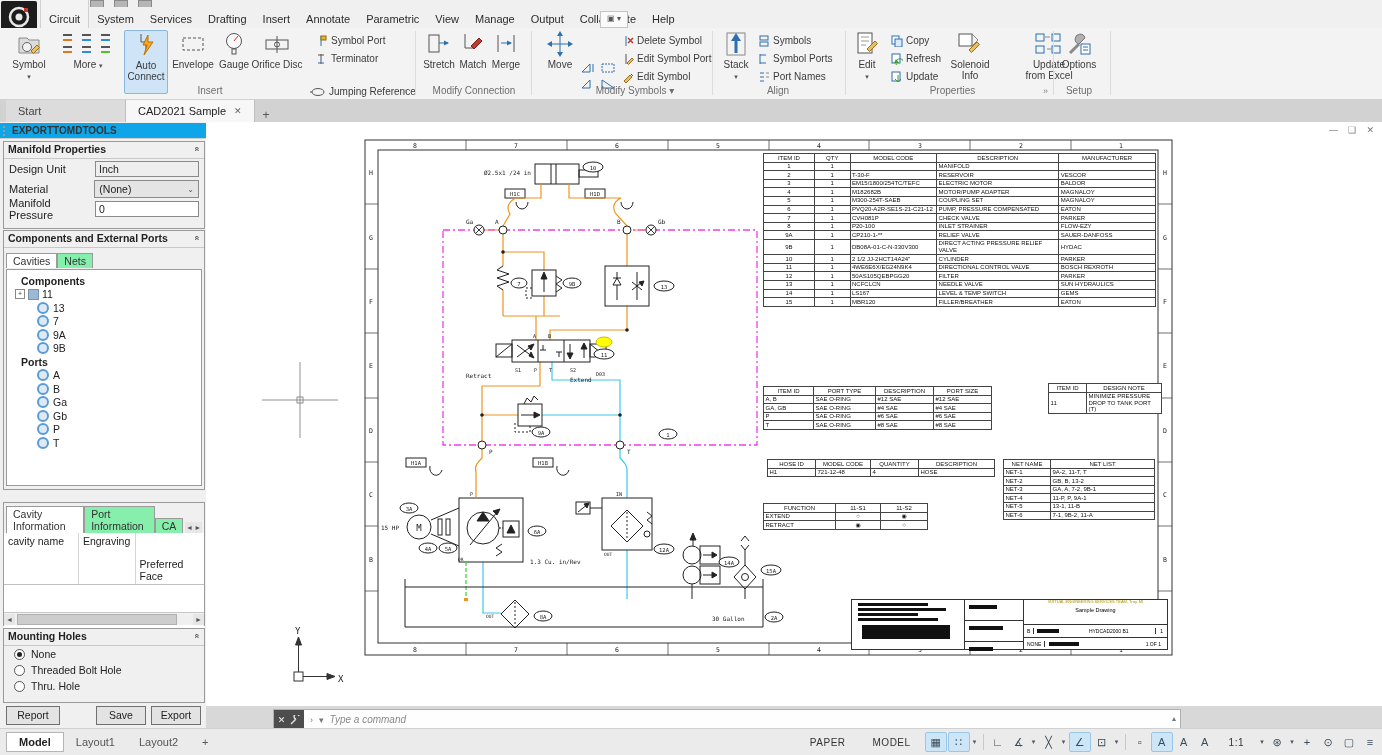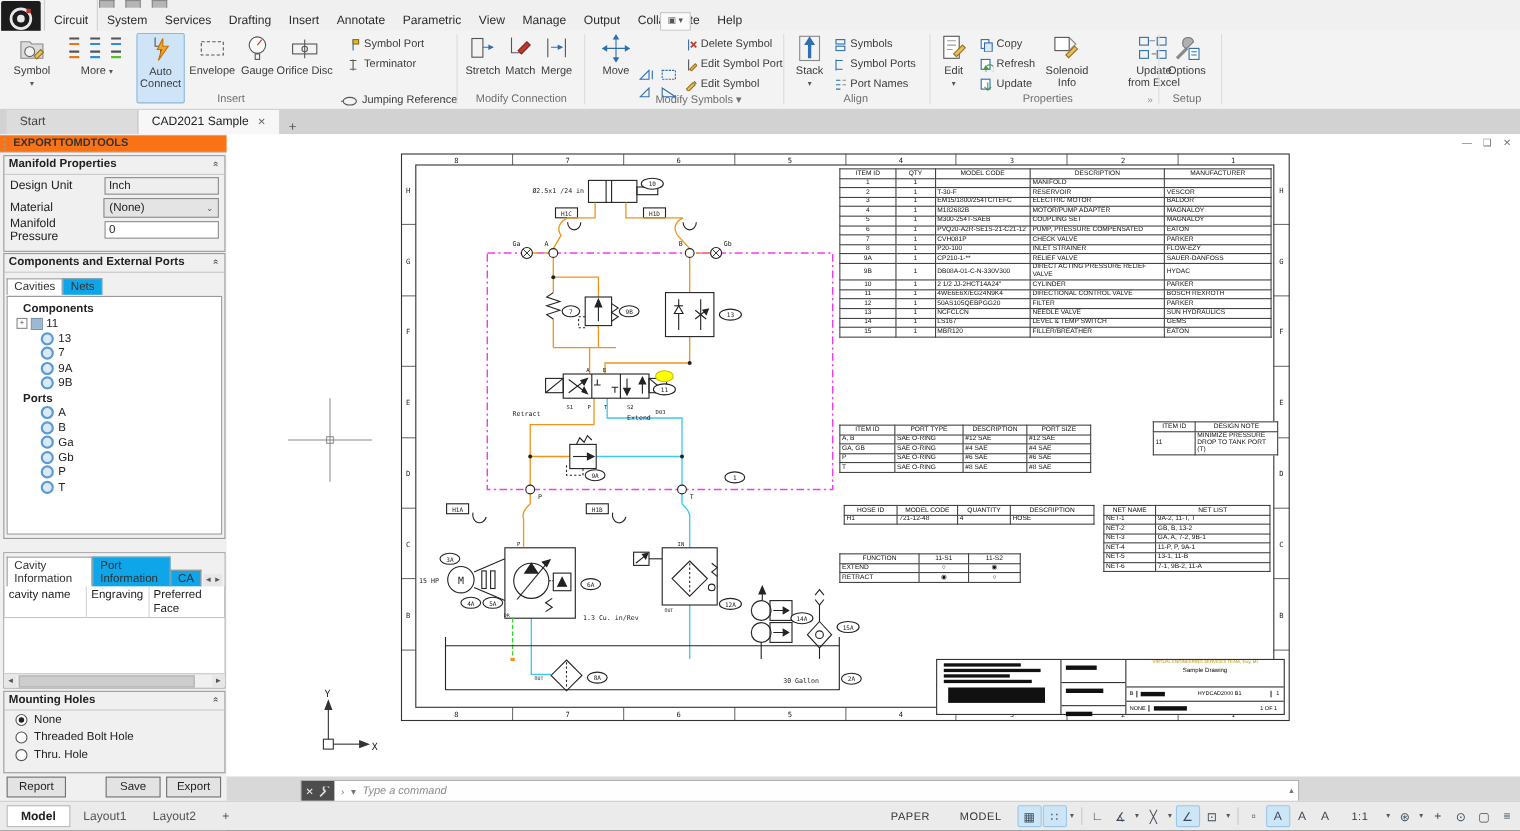--- a/index.html
+++ b/index.html
@@ -26,35 +26,35 @@
   .launcher{position:absolute;top:58px;font-size:9px;color:#888;}
   .dd{font-size:7px;color:#555;}
   
   #doctabs{left:0;top:99px;width:1382px;height:23px;background:#d2d2d2;display:flex;align-items:flex-end;}
   .dtab{height:22px;display:flex;align-items:center;padding:0 12px;font-size:11px;color:#444;
         border-right:1px solid #bdbdbd;background:#dcdcdc;gap:8px;}
   .dtab.active{background:#f7f7f7;color:#222;}
   .dplus{padding:0 8px;font-size:12px;color:#555;}
   
   #palette{left:0;top:122px;width:206px;height:633px;background:#f0f0f0;}
-  #pal-title{position:absolute;left:0;top:1px;width:205px;height:15px;background:#f97316;
+  #pal-title{position:absolute;left:0;top:1px;width:205px;height:15px;background:#0ea5e9;
      font-size:10px;font-weight:bold;color:#333;line-height:15px;padding-left:12px;border-bottom:1px solid #cfcfcf;}
   .grip{position:absolute;left:3px;top:3px;width:3px;height:10px;border-left:2px dotted #9a9a9a;}
   .gbox{position:absolute;left:3px;width:200px;border:1px solid #9a9a9a;background:#f0f0f0;}
   .ghead{height:14px;font-size:10.5px;font-weight:bold;color:#222;padding:1px 4px;border-bottom:1px solid #c8c8c8;position:relative;}
   .chev{position:absolute;right:5px;top:2px;font-size:9px;color:#555;display:inline-block;transform:rotate(90deg);}
   .frow{display:flex;align-items:center;height:20px;padding:0 5px;font-size:11px;color:#222;}
   .frow .lbl{width:92px;}
   .fin{width:96px;height:14px;border:1px solid #8a8a8a;font-size:10.5px;padding:0 3px;
        font-family:"Liberation Sans",sans-serif;background:#eee;color:#222;}
   .fin.white{background:#fff;}
   .fsel{width:102px;height:16px;border:1px solid #8a8a8a;background:#e4e4e4;font-size:10.5px;
        display:flex;align-items:center;justify-content:space-between;padding:0 4px;color:#222;}
   .ptab{display:inline-block;padding:1px 6px;font-size:10.5px;border:1px solid #9a9a9a;border-bottom:none;
-        background:#0ea5e9;color:#333;}
+        background:#86efac;color:#333;}
   .ptab.active{background:#fff;}
   .treebox{position:absolute;left:2px;right:2px;background:#fff;border:1px solid #9a9a9a;overflow:hidden;}
   .titem{display:flex;align-items:center;gap:4px;height:13.5px;font-size:10.5px;color:#222;padding-left:30px;}
   .titem.hdr{font-weight:bold;padding-left:14px;}
   .tgt{display:inline-block;width:8px;height:8px;border:2px solid #5b9bd5;border-radius:50%;background:#dce9f6;}
   .expbox{display:inline-block;width:8px;height:8px;border:1px solid #888;font-size:7px;line-height:7px;text-align:center;color:#444;background:#fff;}
   .gridico{display:inline-block;width:9px;height:9px;background:
      linear-gradient(#9db8d2,#9db8d2);outline:1px solid #7a93ad;}
   .colhdr{display:flex;font-size:10.5px;color:#222;border-bottom:1px solid #c0c0c0;}
   .colhdr div{padding:2px 4px;border-right:1px solid #d5d5d5;}
@@ -527,21 +527,21 @@
       <div style="padding:3px 2px 0 2px;background:#f0f0f0;display:flex;align-items:flex-end;">
         <span class="ptab active">Cavity Information</span>
           <span class="ptab">Port Information</span>
           <span class="ptab">CA</span>
         <span class="harrow" style="margin-left:2px;">◄</span>
         <span class="harrow">►</span>
       </div>
       <div class="colhdr">
         <div style="width:72px;">cavity name</div>
         <div style="width:52px;">Engraving</div>
-        <div style="width:66px;border-right:none;">Preferred Face</div>
+        <div style="width:66px;border-right:none;margin-top:23px;">Preferred Face</div>
       </div>
       <div style="height:62px;background:#fff;"></div>
       <div class="hscroll" style="left:0;right:0;bottom:0;">
         <span class="harrow">◄</span>
         <div class="hthumb" style="width:158px;margin-left:2px;"></div>
         <span class="harrow" style="margin-left:auto;">►</span>
       </div>
     </div>
 
     <div class="gbox" style="top:506px;height:73px;">

